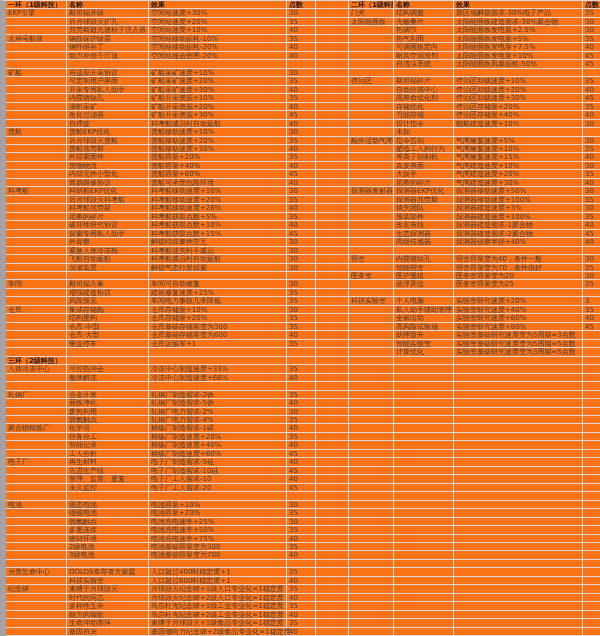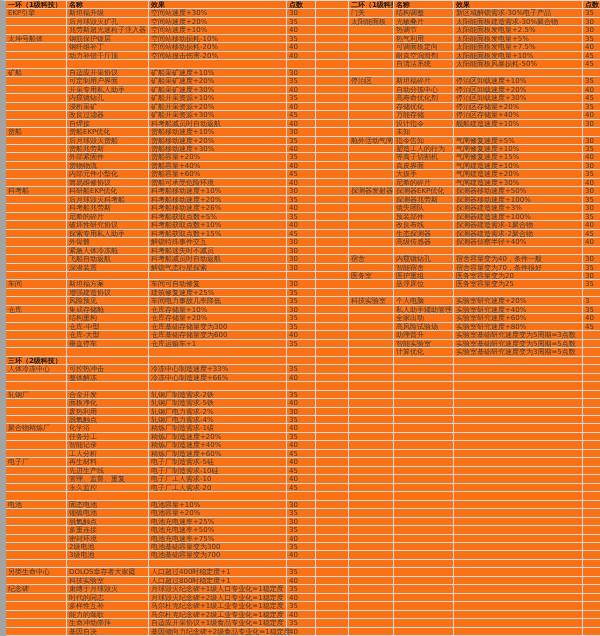--- a/index.html
+++ b/index.html
@@ -689,21 +689,21 @@
     <div class="cell">能力的颂歌</div>
     <div class="cell">马尔杜克纪念碑+2级工业专业化=1稳定度</div>
     <div class="cell">40</div>
     <div class="cell"></div>
     <div class="cell"></div>
     <div class="cell"></div>
     <div class="cell"></div>
     <div class="cell"></div>
     <div class="cell"></div>
     <div class="cell">生命冲动崇拜</div>
-    <div class="cell">自适应开采协议+1级食品专业化=1稳定度</div>
+    <div class="cell">束缚于月球毁灭+1级食品专业化=1稳定度</div>
     <div class="cell">35</div>
     <div class="cell"></div>
     <div class="cell"></div>
     <div class="cell"></div>
     <div class="cell"></div>
     <div class="cell"></div>
     <div class="cell"></div>
     <div class="cell">基因自决</div>
     <div class="cell">基因倾向力纪念碑+2级食品专业化=1稳定度</div>
     <div class="cell">40</div>

